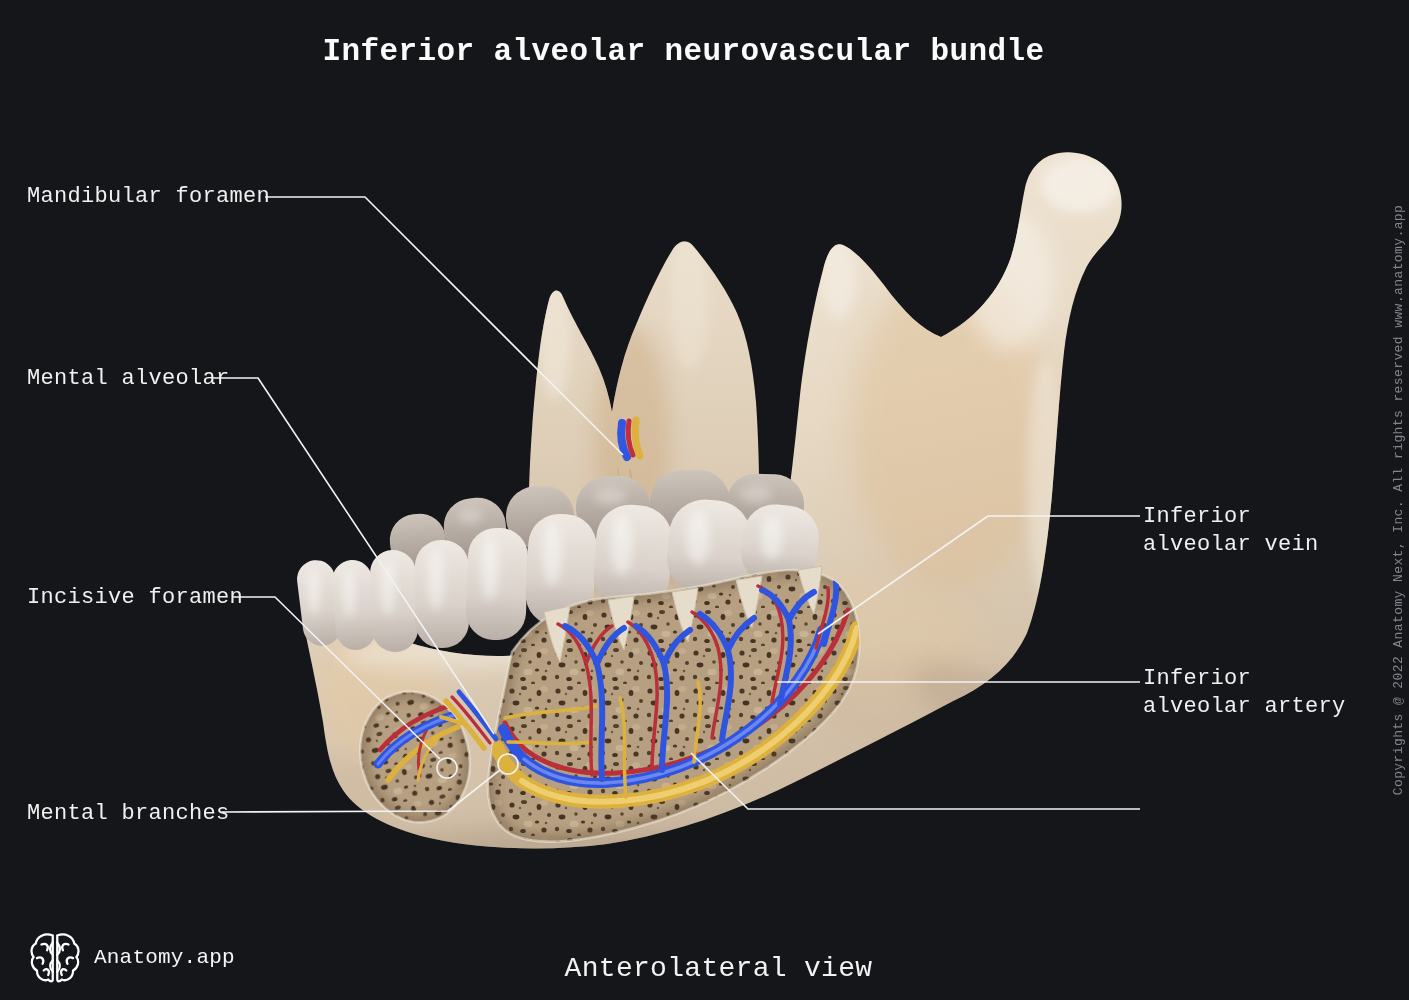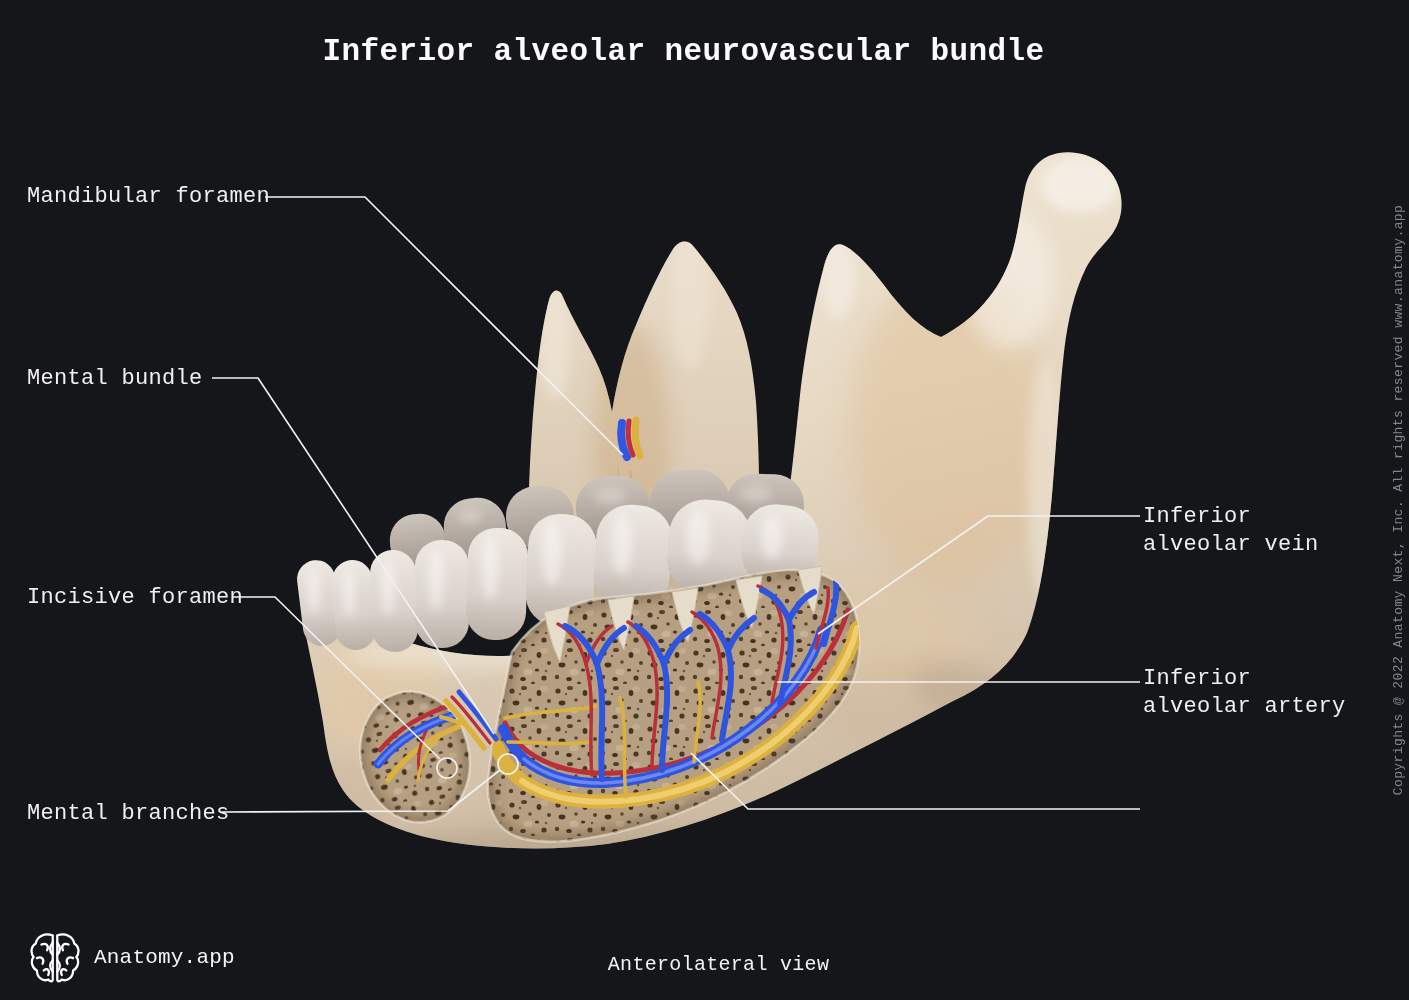--- a/index.html
+++ b/index.html
@@ -4,21 +4,21 @@
 <style>
   html,body{margin:0;padding:0;background:#14161a;}
   .stage{position:relative;width:1409px;height:1000px;background:#14161a;overflow:hidden;
          font-family:Liberation Mono, monospace;}
   .art{position:absolute;left:0;top:0;width:1409px;height:1000px;}
   .page-title{position:absolute;left:50%;top:34px;transform:translateX(-50%);margin-left:-21px;
       font-size:31px;font-weight:bold;color:#fbfbfb;letter-spacing:.4px;white-space:nowrap;}
   .lbl{position:absolute;font-size:22px;color:#f0f0f0;letter-spacing:.3px;line-height:28px;}
   .lbl.right{width:205px;}
   .caption{position:absolute;left:50%;top:953px;transform:translateX(-50%);margin-left:14px;
-      font-size:20px;color:#f2f2f2;letter-spacing:.3px;white-space:nowrap;}
+      font-size:28px;color:#f2f2f2;letter-spacing:.3px;white-space:nowrap;}
   .brand{position:absolute;left:30px;top:931px;display:flex;align-items:center;gap:14px;justify-content:center;}
   .brand-text{font-size:21px;color:#f5f5f5;letter-spacing:.2px;}
   .copyright{position:absolute;right:4px;top:50%;transform:translateY(-50%) rotate(180deg);
       writing-mode:vertical-rl;line-height:1;font-size:13px;color:#82868e;letter-spacing:.4px;white-space:nowrap;}
 </style>
 </head>
 <body>
 
 <div class="stage">
 
@@ -259,21 +259,21 @@
       <circle cx="508" cy="764" r="10"></circle>
       <path d="M1140,516 H988 L818,634"></path>
       <path d="M1140,682 H777"></path>
       <path d="M1140,809 H748 L691,753"></path>
     </g>
   </svg>
 
   <div class="page-title">Inferior alveolar neurovascular bundle</div>
 
   <div class="lbl" style="left:27px;top:183px">Mandibular foramen</div>
-  <div class="lbl" style="left:27px;top:365px">Mental bundle</div>
+  <div class="lbl" style="left:27px;top:365px">Mental alveolar</div>
   <div class="lbl" style="left:27px;top:584px">Incisive foramen</div>
   <div class="lbl" style="left:27px;top:800px">Mental branches</div>
 
   <div class="lbl right" style="left:1143px;top:503px">Inferior alveolar vein</div>
   <div class="lbl right" style="left:1143px;top:665px">Inferior alveolar artery</div>
 
   <div class="caption">Anterolateral view</div>
 
   <div class="brand">
     <svg width="50" height="52" viewBox="0 0 44 46">

